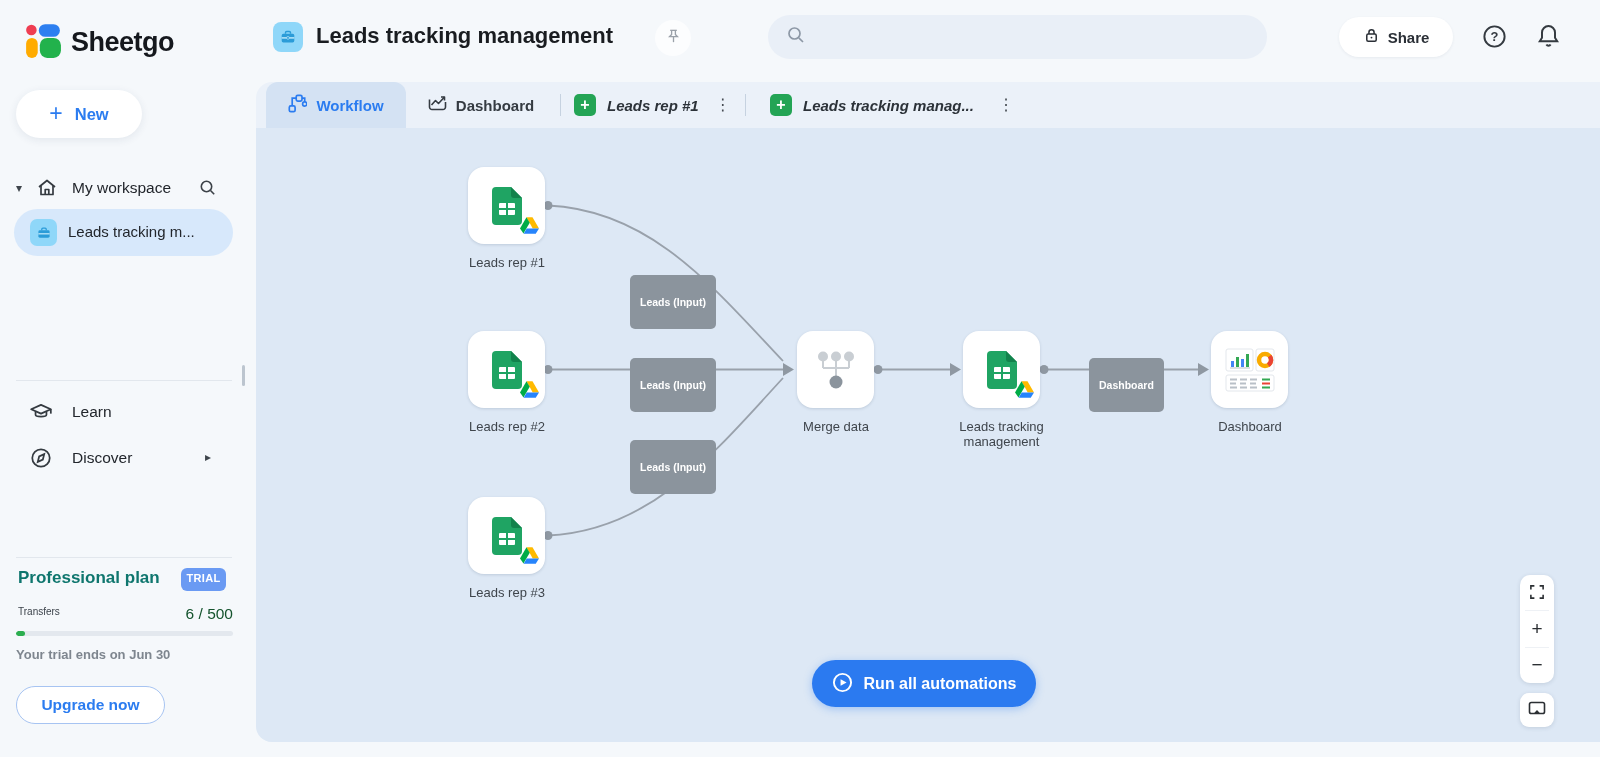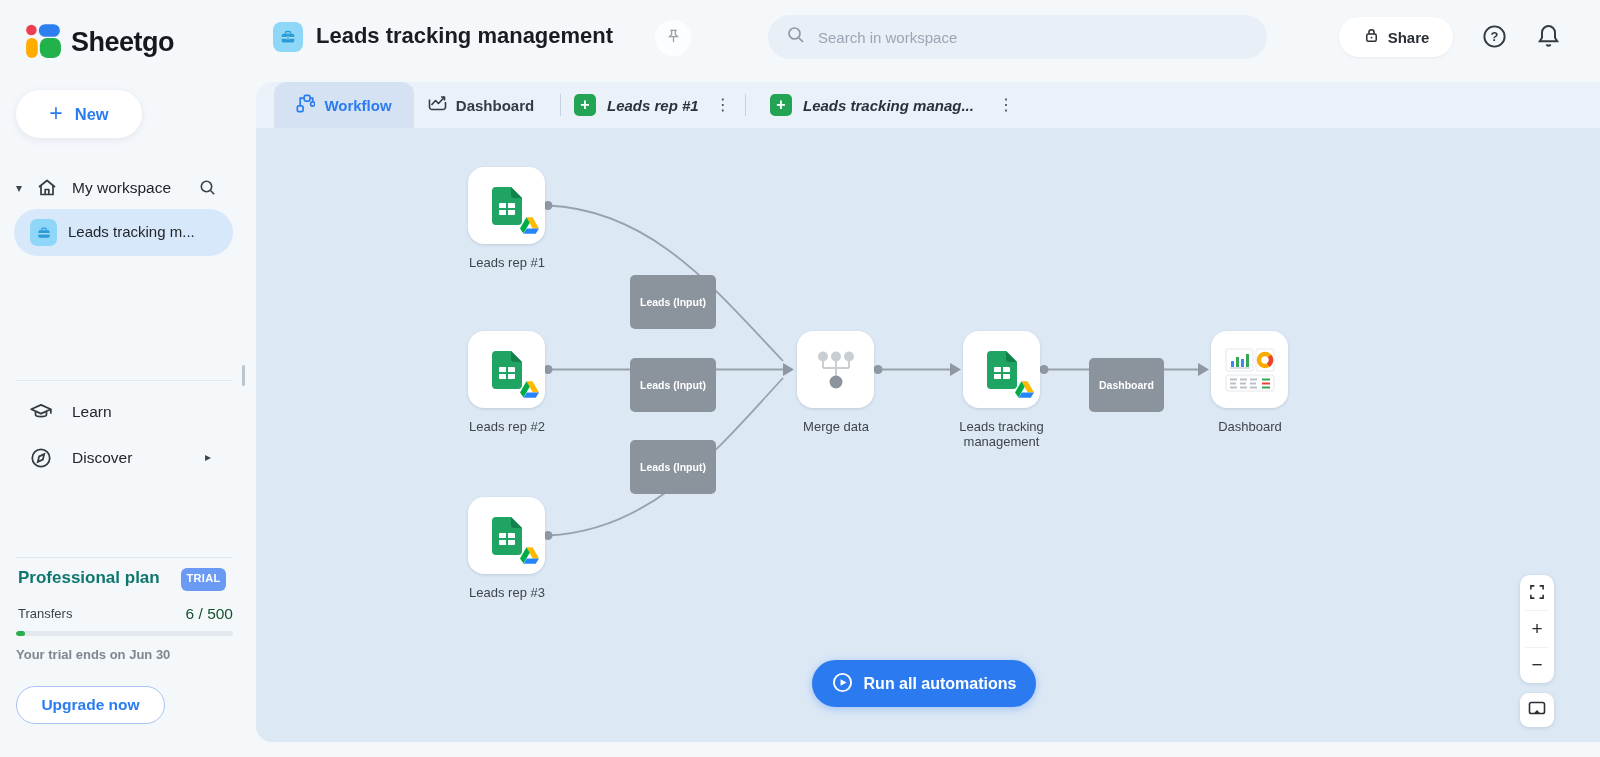--- a/index.html
+++ b/index.html
@@ -37,32 +37,32 @@
   .sel-icon { position:absolute; left:16px; top:10px; width:27px; height:27px; border-radius:7px; background:#8fd7f9; display:flex; align-items:center; justify-content:center; }
   .sel-label { position:absolute; left:54px; top:14px; font-size:15px; color:#22262c; }
   .sb-divider { position:absolute; left:16px; width:216px; height:1px; background:#e2e7ed; }
   .sb-handle { position:absolute; left:242px; top:283px; width:3px; height:21px; border-radius:2px; background:#bcc5cf; }
   .sb-item { position:absolute; left:0; width:256px; height:34px; cursor:pointer; }
   .sb-item .ic { position:absolute; left:29px; top:4px; }
   .sb-item .lb { position:absolute; left:72px; top:7px; font-size:15.5px; color:#22262c; }
   .sb-item .chev { position:absolute; left:205px; top:8px; font-size:12px; color:#3f454c; }
   .plan-name { position:absolute; left:18px; top:486px; font-size:17px; font-weight:700; color:#0f766e; }
   .trial-badge { position:absolute; left:181px; top:486px; width:45px; height:23px; border-radius:6px; background:#6a9af3; color:#fff; font-size:11px; font-weight:700; text-align:center; line-height:21px; letter-spacing:.3px; }
-  .transfers-label { position:absolute; left:18px; top:524px; font-size:13px; color:#3c434b; }
+  .transfers-label { position:absolute; left:18px; top:524px; font-size:10px; color:#3c434b; }
   .transfers-value { position:absolute; right:23px; top:523px; font-size:15.5px; color:#14532d; }
   .progress-track { position:absolute; left:16px; top:549px; width:217px; height:5px; border-radius:3px; background:#e3e8ee; overflow:hidden; }
   .progress-fill { width:4%; height:100%; border-radius:3px; background:#2bae4f; }
   .trial-note { position:absolute; left:16px; top:565px; font-size:13px; font-weight:700; color:#7e868f; }
   .upgrade-btn { position:absolute; left:16px; top:604px; width:149px; height:38px; border-radius:20px; background:#fff; border:1px solid #a7c4f2; color:#2b7cf0; font-size:15.5px; font-weight:700; font-family:inherit; cursor:pointer; }
 
   
   .main { left:256px; top:82px; width:1344px; height:660px; border-radius:16px 0 0 16px; background:#ebf1f9; overflow:hidden; }
   .tabstrip { position:relative; height:46px; }
   .tab { position:absolute; top:0; height:46px; display:flex; align-items:center; gap:9px; cursor:pointer; padding:0 4px; }
-  .tab-workflow { left:18px; width:140px; justify-content:center; background:#d4e2f3; border-radius:12px 12px 0 0; }
+  .tab-workflow { left:10px; width:140px; justify-content:center; background:#d4e2f3; border-radius:12px 12px 0 0; }
   .tab-workflow .tab-label { color:#2b7cf0; font-weight:700; }
   .tab-dashboard { left:160px; width:130px; justify-content:center; }
   .tab-label { font-size:15px; font-weight:600; color:#353b42; }
   .file-tab { position:absolute; top:0; height:46px; display:flex; align-items:center; cursor:pointer; }
   .file-tab-1 { left:318px; }
   .file-tab-2 { left:514px; }
   .sheet-add { width:22px; height:22px; border-radius:5px; background:#23a455; color:#fff; font-size:16px; font-weight:700; text-align:center; line-height:21px; }
   .file-label { margin-left:11px; font-size:15px; font-weight:600; font-style:italic; color:#2c3239; }
   .kebab { margin-left:12px; font-size:16px; color:#454b52; background:none; border:none; cursor:pointer; line-height:1; padding:2px 4px; }
   .tab-div { position:absolute; top:12px; width:1px; height:22px; background:#c6d2e0; }
@@ -118,21 +118,20 @@
       </span>
     </button>
 
     <div class="abs search-bar">
       <span>
         <svg width="20" height="20" viewBox="0 0 20 20" fill="none" stroke="#8d98a6" stroke-width="1.7">
           <circle cx="8.5" cy="8.5" r="5.5"></circle>
             <path d="M12.8 12.8 L17 17"></path>
         </svg>
       </span>
-      <input type="text" placeholder="Search in workspace" style="">
     </div>
 
     <button class="abs share-btn">
       <span>
         <svg width="17" height="17" viewBox="0 0 18 18" fill="none" stroke="#2a2f36" stroke-width="1.6">
           <rect x="4" y="7.5" width="10" height="7.5" rx="1.5"></rect>
           <path d="M6.3 7.5 V5.6 a2.7 2.7 0 0 1 5.4 0 V7.5"></path>
           <circle cx="9" cy="11.2" r="1" fill="#2a2f36" stroke="none"></circle>
         </svg>
       </span>

